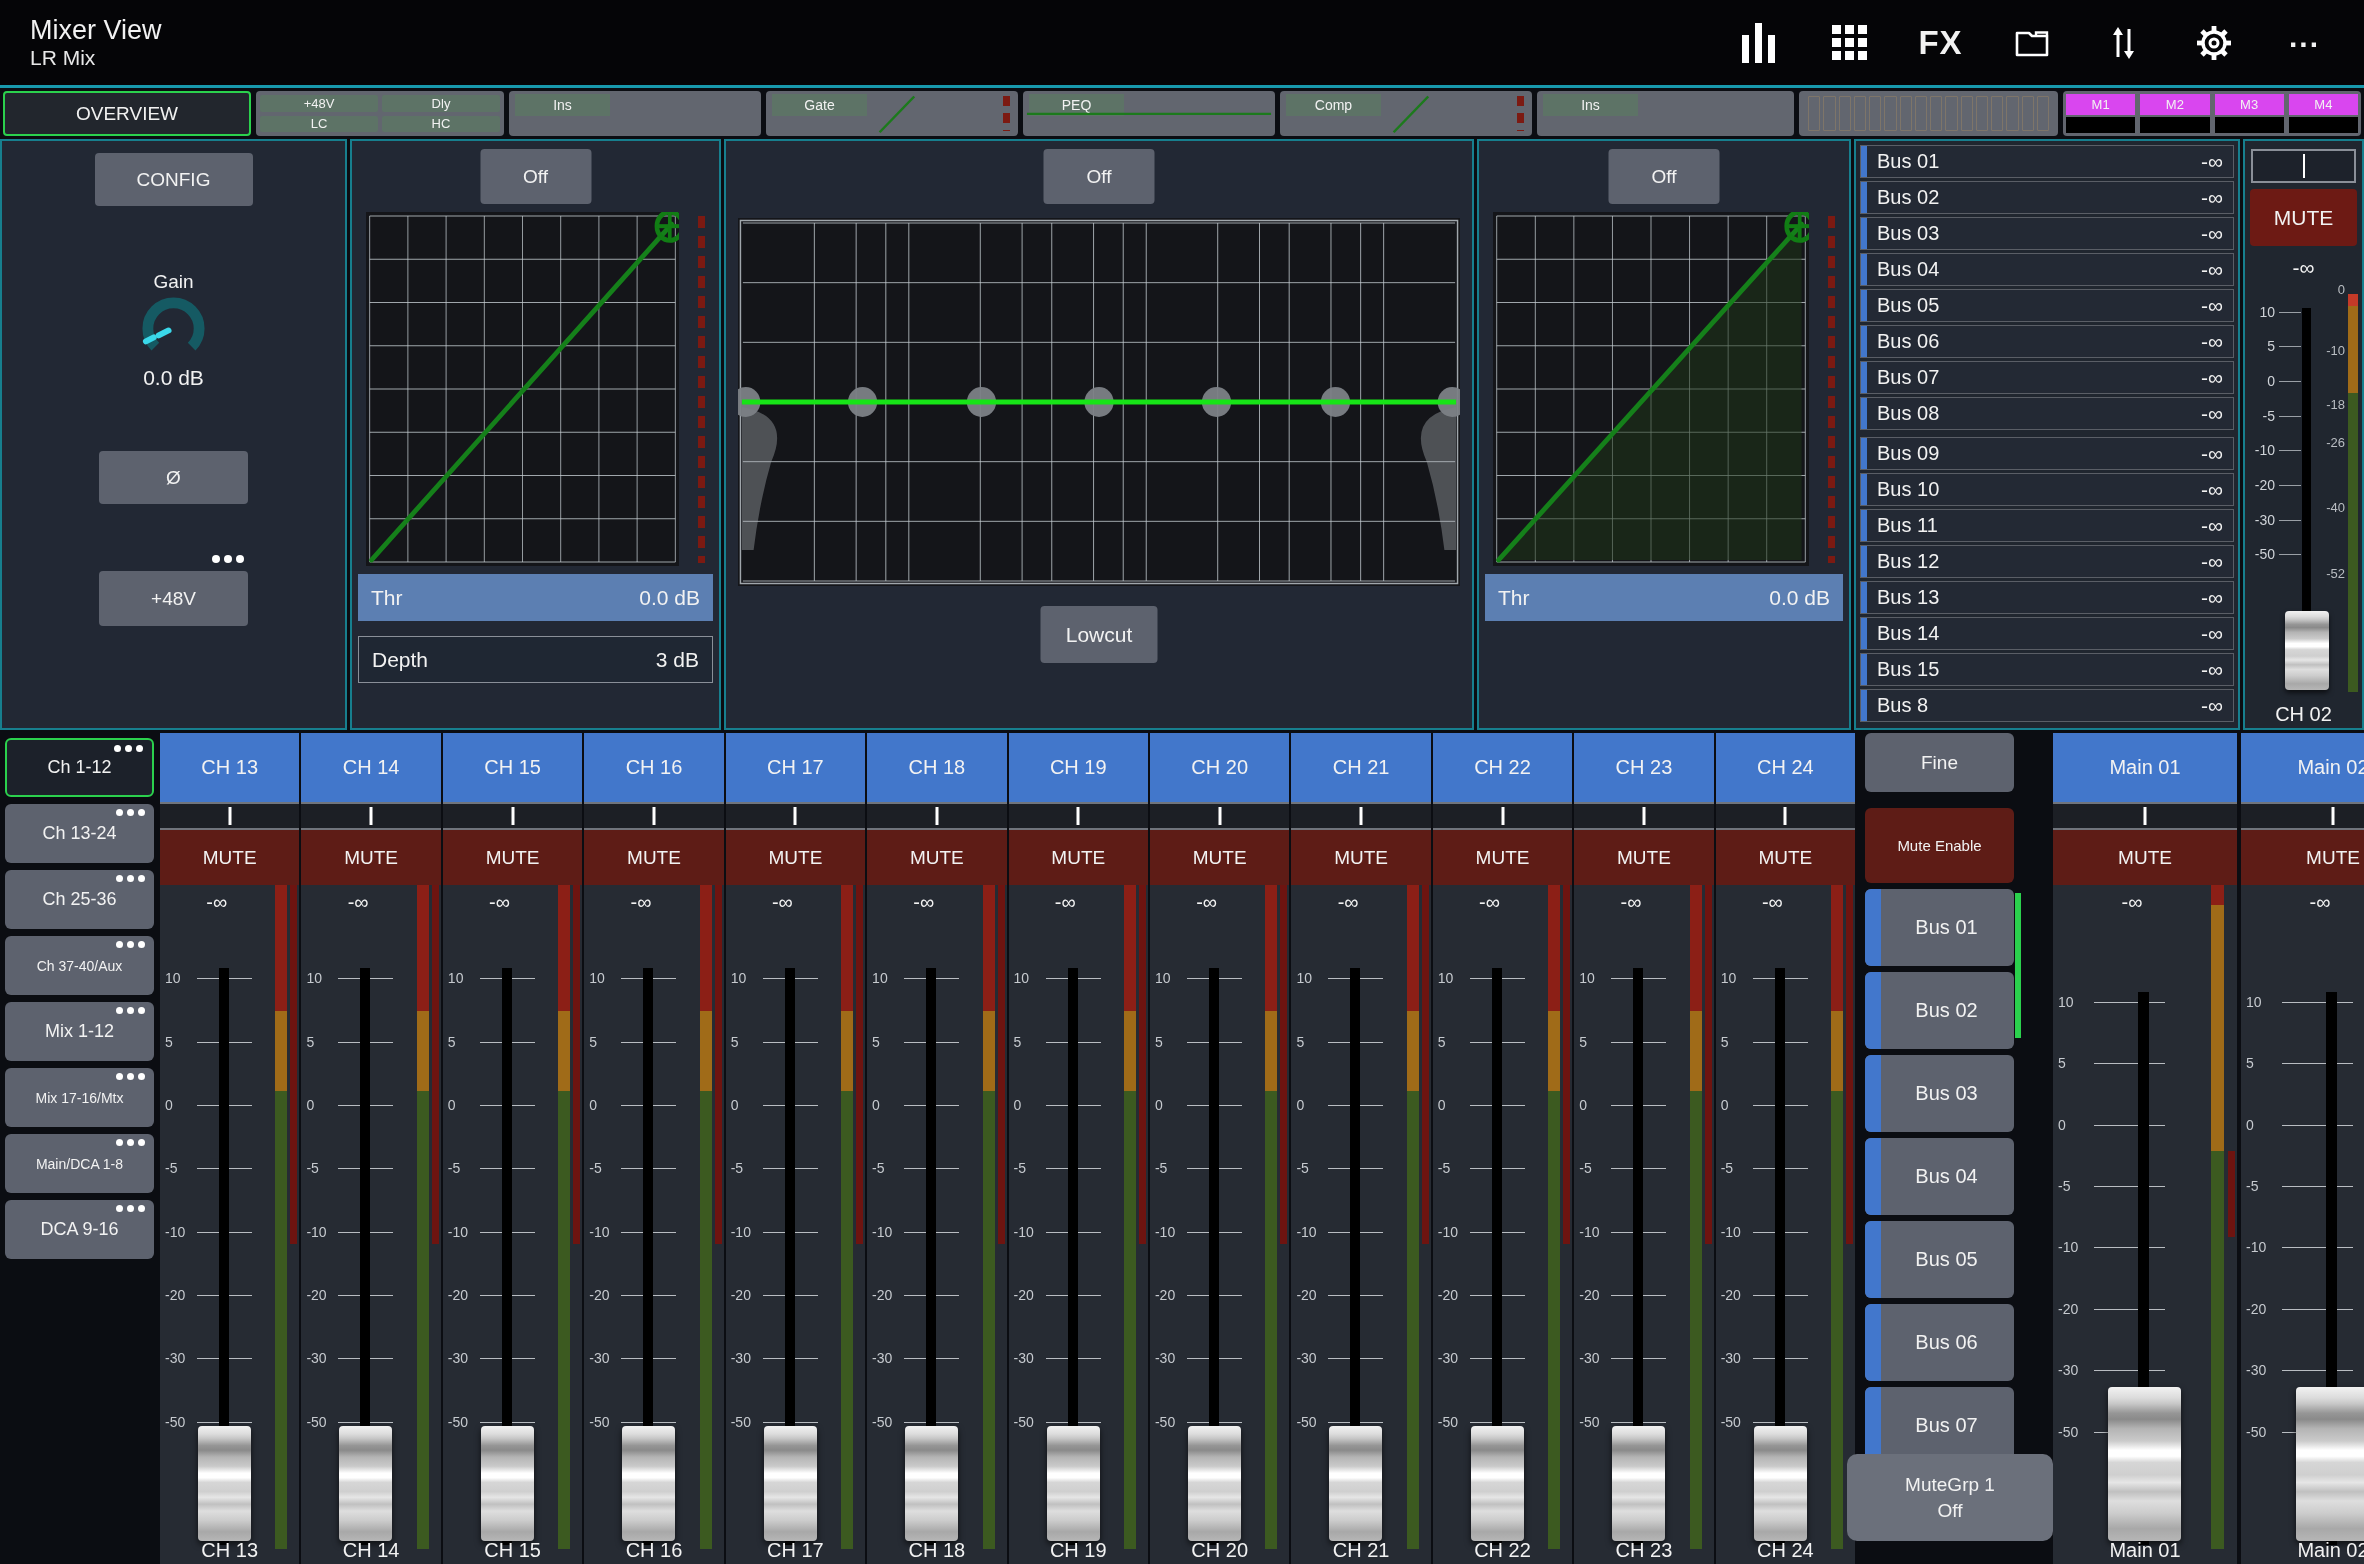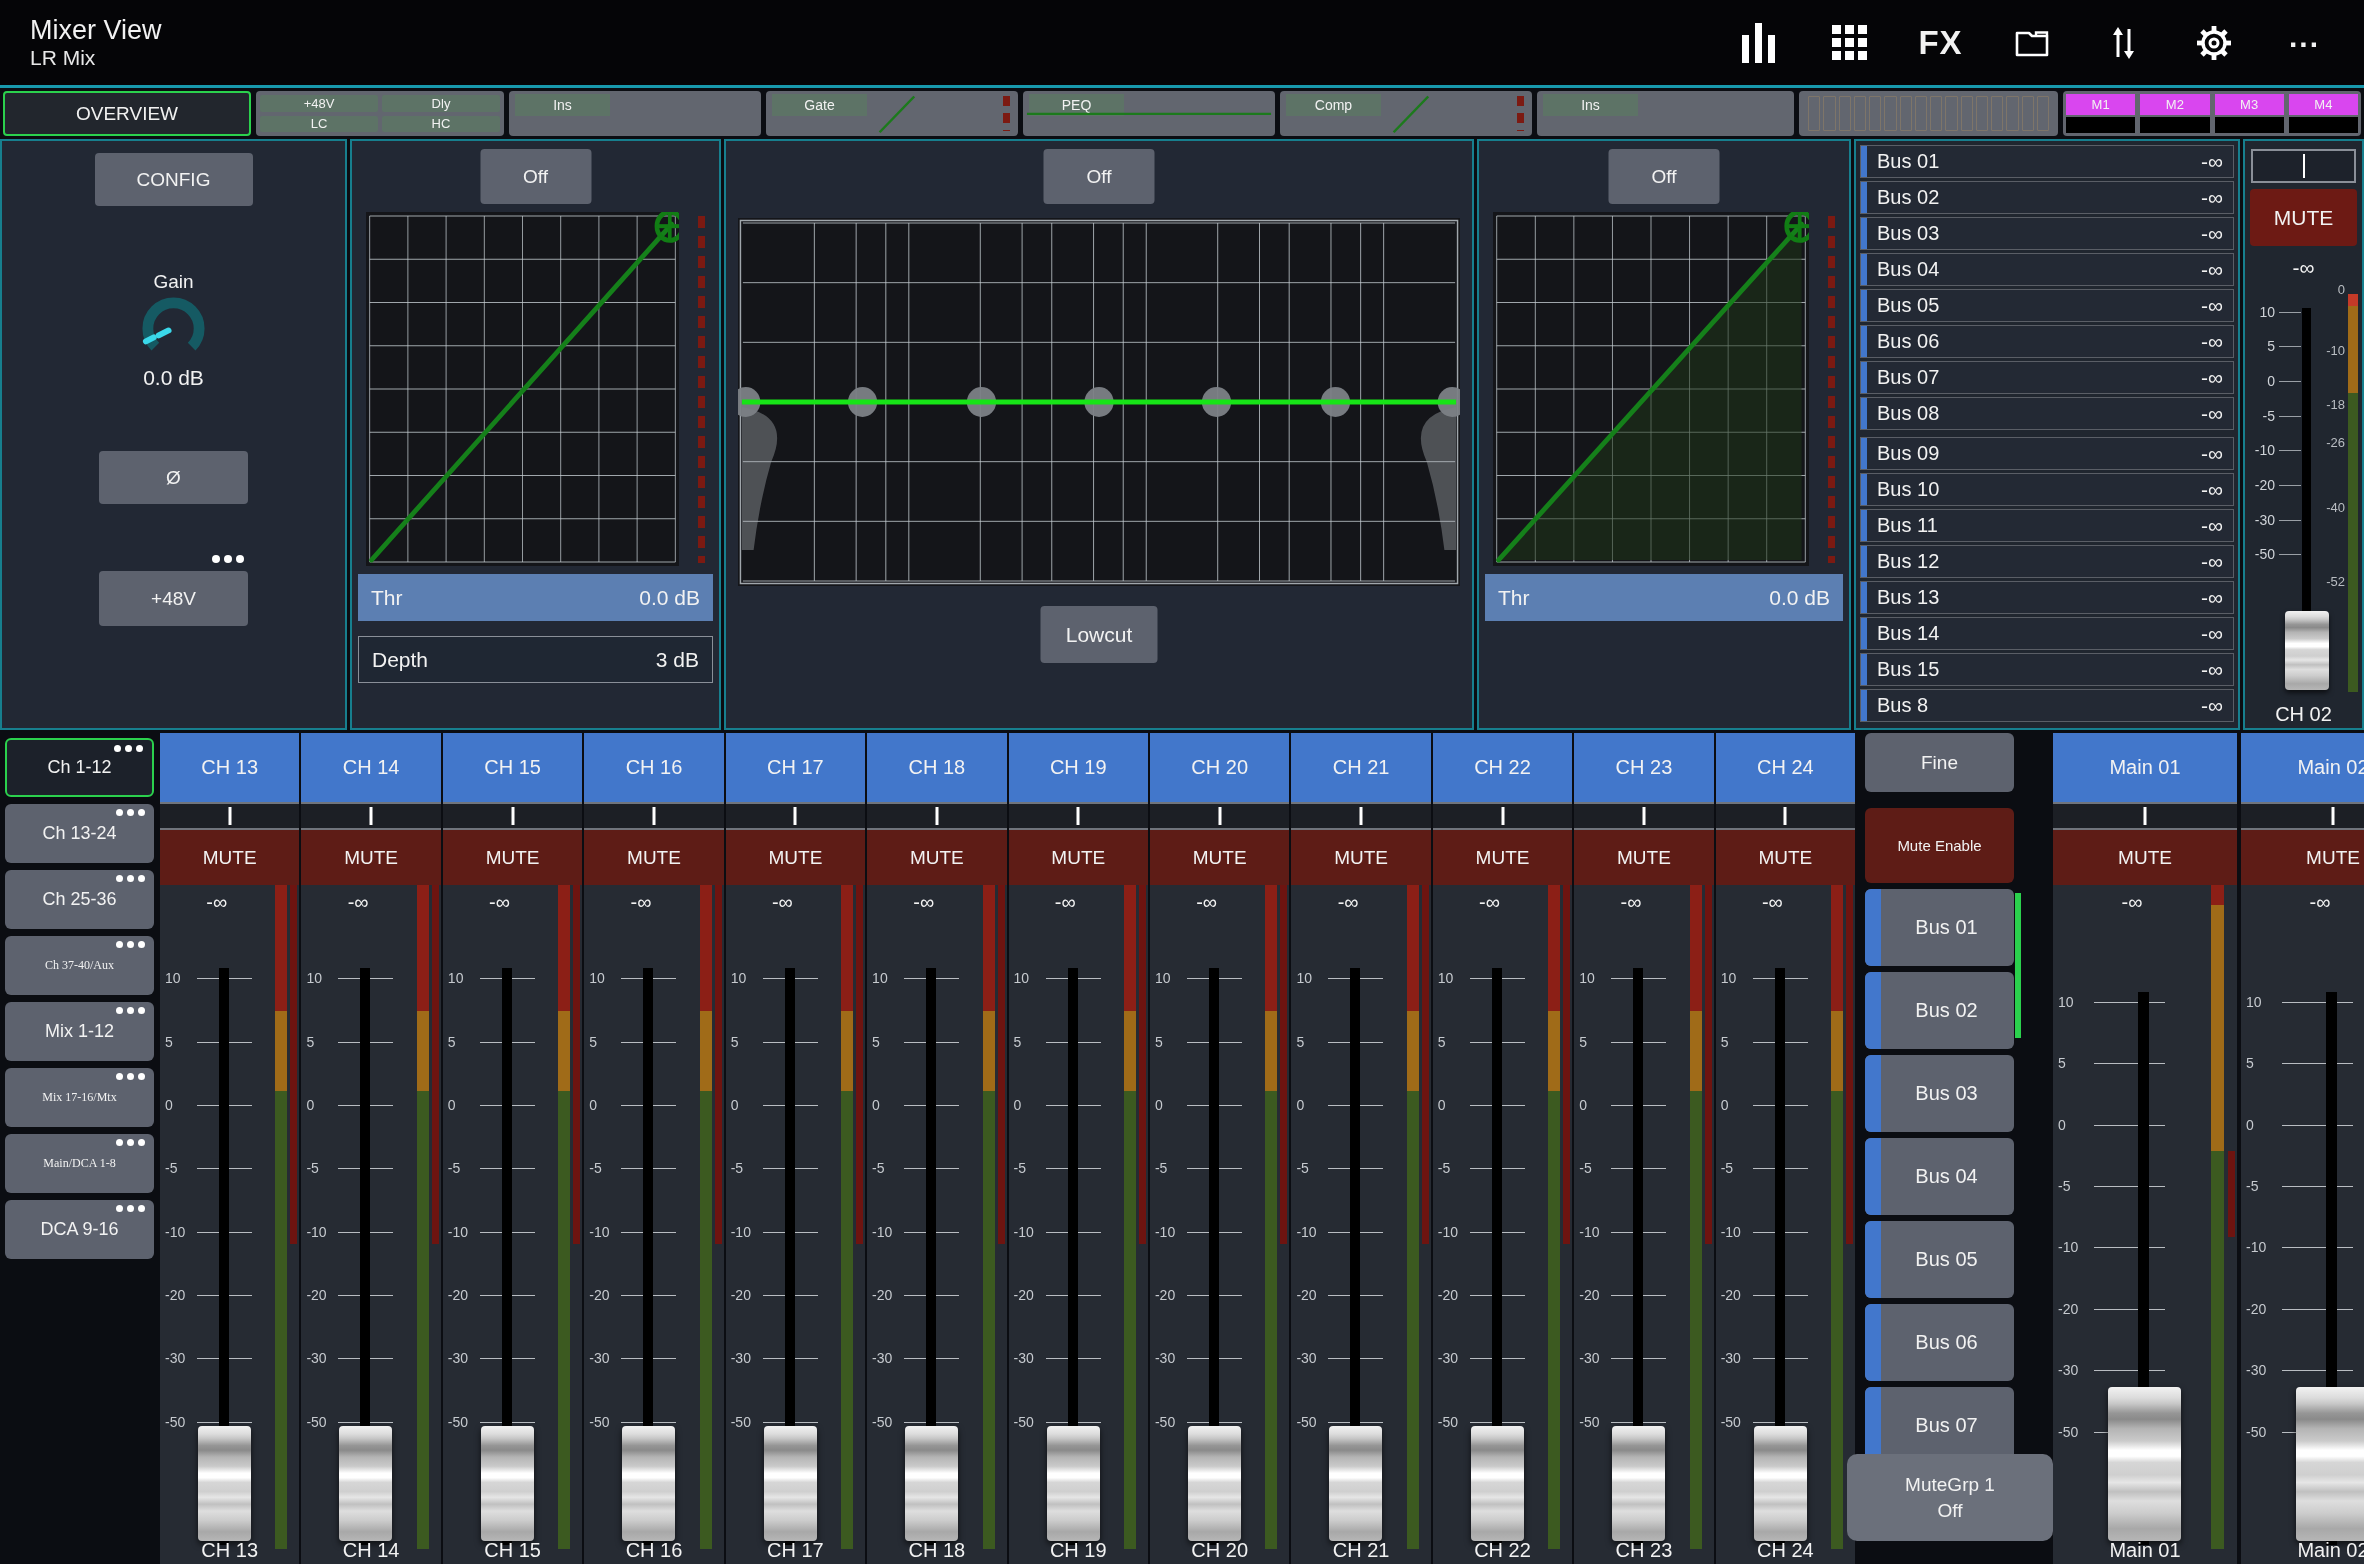--- a/index.html
+++ b/index.html
@@ -90,21 +90,21 @@
   .mcol2{position:absolute;right:0;top:0;bottom:8px;width:38px;}
   .mcol2 span{position:absolute;right:15px;font-size:13px;color:#b9bdc2;}
   .mbar{position:absolute;right:2px;top:12px;bottom:0;width:10px;
     background:linear-gradient(180deg,#c43a28 0%,#c43a28 3%,#a06b18 3%,#a06b18 25%,#3c5a20 25%,#3c5a20 100%);}
   .fname{height:28px;display:flex;align-items:center;justify-content:center;font-size:20px;}
 
   
   #bottom{position:absolute;left:0;top:733px;width:100%;height:832px;display:flex;overflow:hidden;background:#0b0d12;}
   #sidebar{width:160px;flex:none;padding:5px 6px 0 5px;box-sizing:border-box;display:flex;flex-direction:column;gap:7px;}
   .sbtn{height:59px;background:#5d626e;border-radius:6px;position:relative;display:flex;align-items:center;justify-content:center;font-size:18px;text-align:center;box-sizing:border-box;cursor:pointer;}
-  .sbtn.small{font-size:12px;font-family:Liberation Serif, serif;}
+  .sbtn.small{font-size:14px;}
   .sbtn.sel{background:#1c212a;border:2px solid #2bd14d;}
   .sdots{position:absolute;top:5px;right:9px;display:flex;gap:4px;}
   .sdots i{width:7px;height:7px;background:#fff;border-radius:50%;display:block;}
 
   #strips{width:1695px;flex:none;display:flex;gap:2px;}
   .strip{flex:1 1 0;display:flex;flex-direction:column;background:#262b33;position:relative;min-width:0;}
   .strip.main{flex:none;width:184px;}
   .shead{height:69px;background:#4277cb;display:flex;align-items:center;justify-content:center;font-size:20px;cursor:pointer;}
   .spanrow{height:24px;background:#1c1f25;border-top:2px solid #70747c;border-bottom:2px solid #70747c;position:relative;cursor:pointer;}
   .spanrow i{position:absolute;left:50%;top:3px;bottom:3px;width:3px;background:#fff;transform:translateX(-50%);}
@@ -522,21 +522,21 @@
       <div class="faderarea" id="ch01Fader">
         <div class="ftrack"></div>
         <div class="fhandle"></div>
         <div class="mcol2" id="ch01Meter">
           <div class="mbar"></div>
         <span style="top: 0px;">0</span>
             <span style="top: 61px;">-10</span>
             <span style="top: 115px;">-18</span>
             <span style="top: 153px;">-26</span>
             <span style="top: 218px;">-40</span>
-            <span style="top: 284px; margin-top: 8px;">-52</span>
+            <span style="top: 284px;">-52</span>
           </div>
       <div class="frow" style="top: 22px;">
             <span>10</span>
             <i></i>
           </div>
           <div class="frow" style="top: 56px;">
             <span>5</span>
             <i></i>
           </div>
           <div class="frow" style="top: 91px;">

